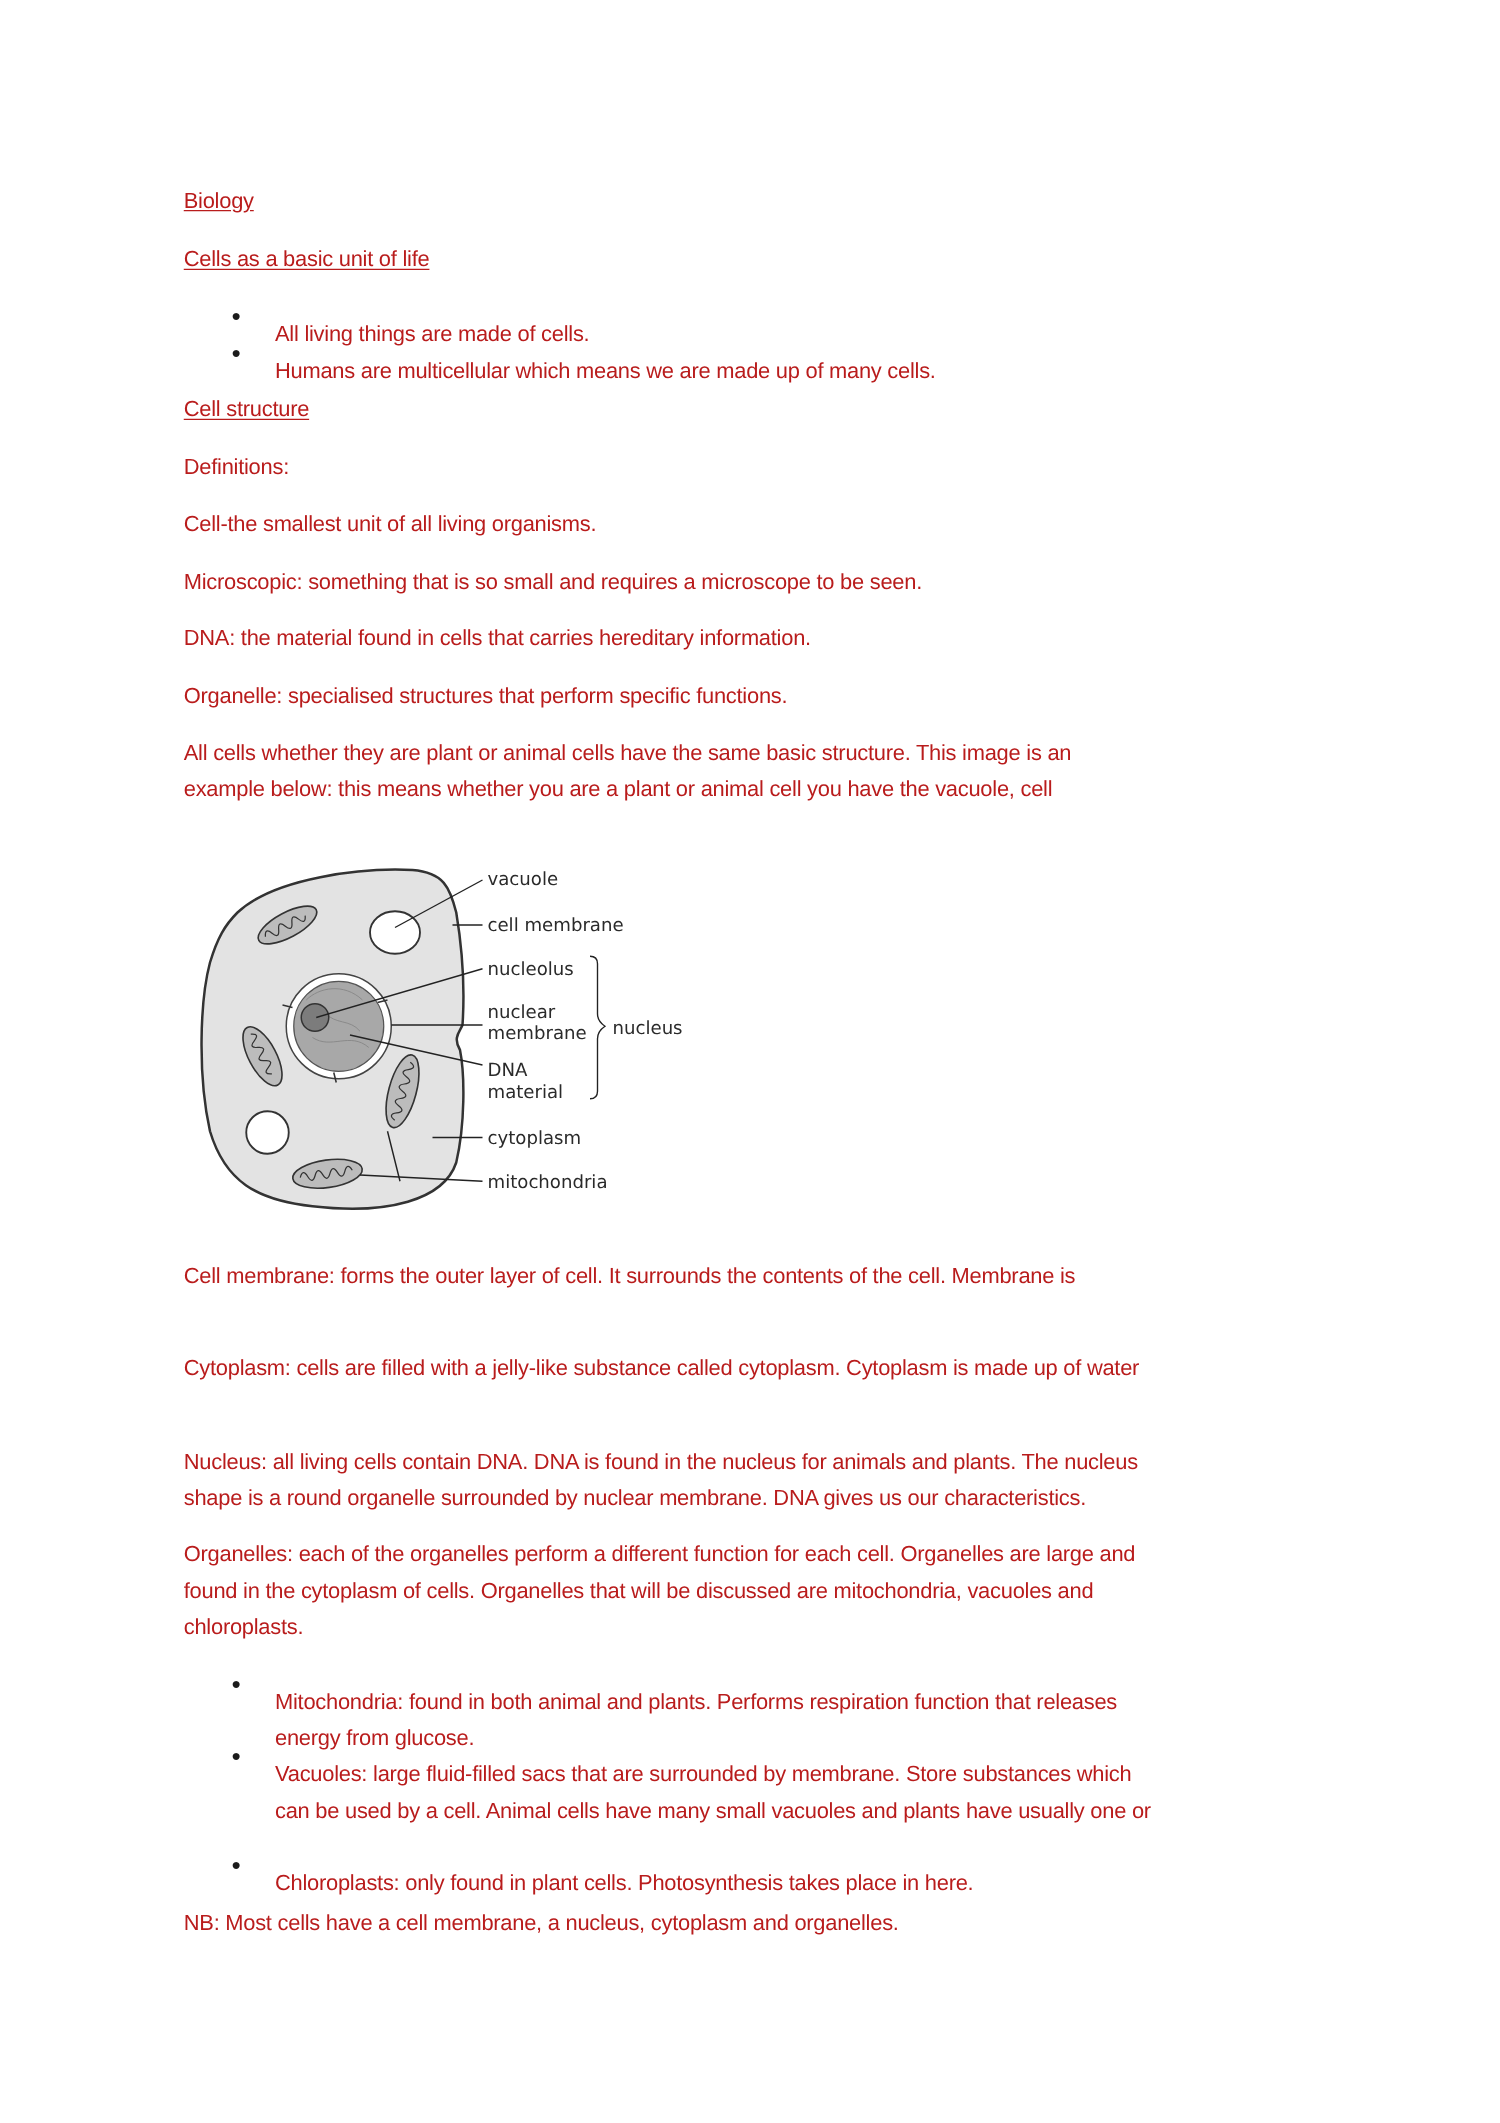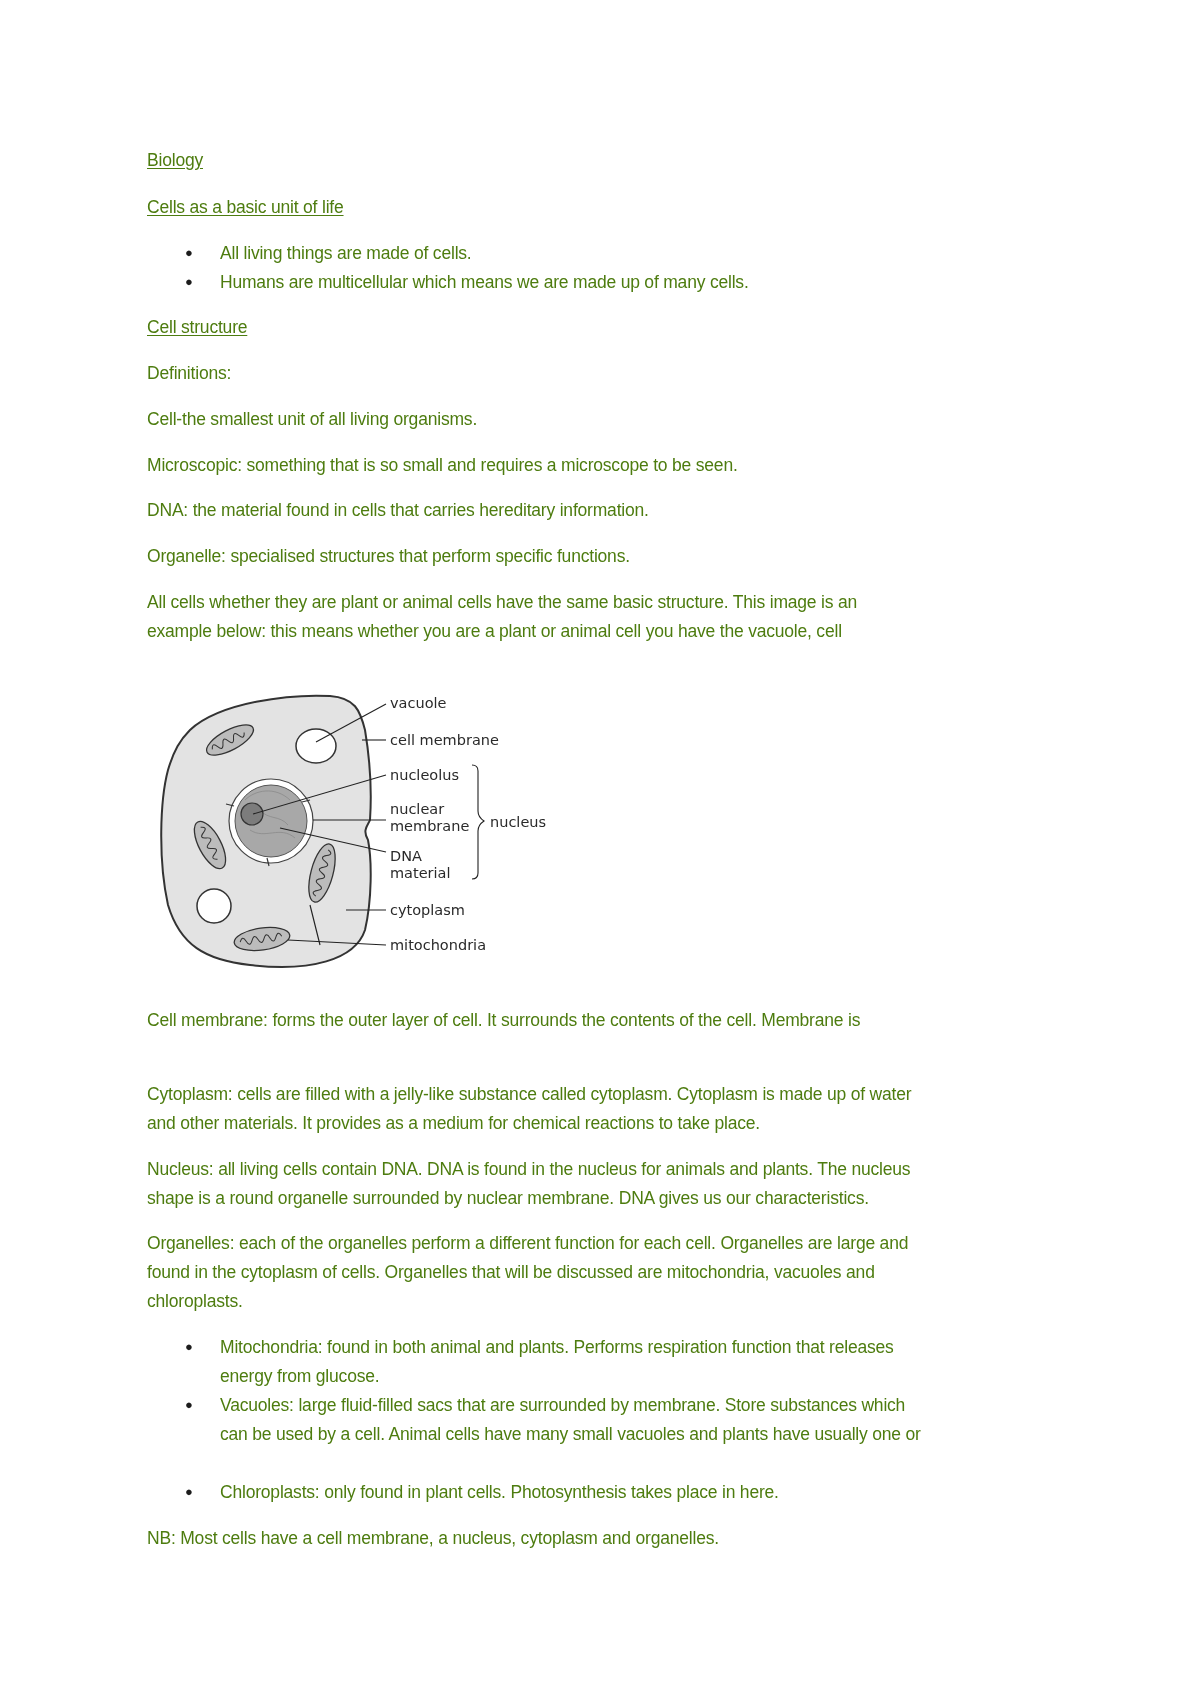--- a/index.html
+++ b/index.html
@@ -4,27 +4,27 @@
   <style>
     html, body { margin: 0; padding: 0; background: #ffffff; }
     body {
       width: 1200px; height: 1698px; position: relative; overflow: hidden;
       font-family: "Liberation Sans", "DejaVu Sans", sans-serif;
       color: #1a1a1a;
     }
     .page { position: absolute; left: 0; top: 0; width: 1200px; height: 1698px; }
     .line {
       position: absolute; left: 147px; font-size: 17.5px; line-height: 22px;
-      white-space: nowrap; letter-spacing: -0.2px; color: #4d7c0f;
+      white-space: nowrap; letter-spacing: -0.2px; color: #b91c1c;
     }
     .u { text-decoration: underline; text-underline-offset: 2px; }
     .bullet {
       position: absolute; left: 185px; font-size: 13px; line-height: 22px; color: #1c1c1c;
     }
-    .bl { left: 220px; }
+    .bl { left: 220px; margin-top: 14px; }
     .figure { position: absolute; left: 150px; top: 690px; width: 420px; height: 300px; }
     .figure svg text {
       font-family: "DejaVu Sans", sans-serif; font-size: 14.5px; fill: #2a2a2a;
     }
   </style>
 </head>
 <body>
 
 <div class="page">
 
@@ -103,21 +103,20 @@
       <text x="240" y="171">DNA</text>
       <text x="240" y="188">material</text>
       <text x="240" y="225">cytoplasm</text>
       <text x="240" y="260">mitochondria</text>
     </svg>
   </div>
 
   <div class="line" style="top:1009px">Cell membrane: forms the outer layer of cell. It surrounds the contents of the cell. Membrane is</div>
 
   <div class="line" style="top:1083px">Cytoplasm: cells are filled with a jelly-like substance called cytoplasm. Cytoplasm is made up of water</div>
-  <div class="line" style="top:1112px">and other materials. It provides as a medium for chemical reactions to take place.</div>
 
   <div class="line" style="top:1158px">Nucleus: all living cells contain DNA. DNA is found in the nucleus for animals and plants. The nucleus</div>
   <div class="line" style="top:1187px">shape is a round organelle surrounded by nuclear membrane. DNA gives us our characteristics.</div>
 
   <div class="line" style="top:1232px">Organelles: each of the organelles perform a different function for each cell. Organelles are large and</div>
   <div class="line" style="top:1261px">found in the cytoplasm of cells. Organelles that will be discussed are mitochondria, vacuoles and</div>
   <div class="line" style="top:1290px">chloroplasts.</div>
 
   <span class="bullet" style="top:1336px">●</span>
   <div class="line bl" style="top:1336px">Mitochondria: found in both animal and plants. Performs respiration function that releases</div>

